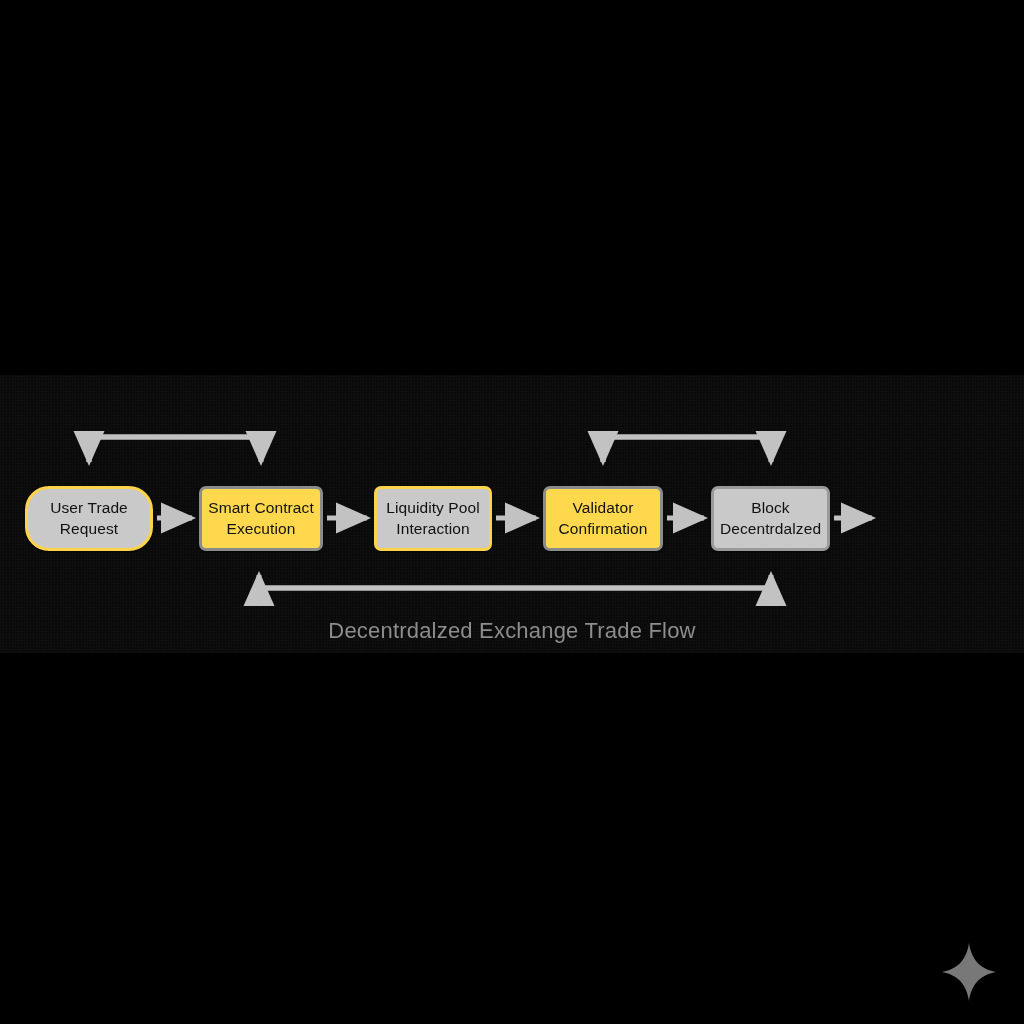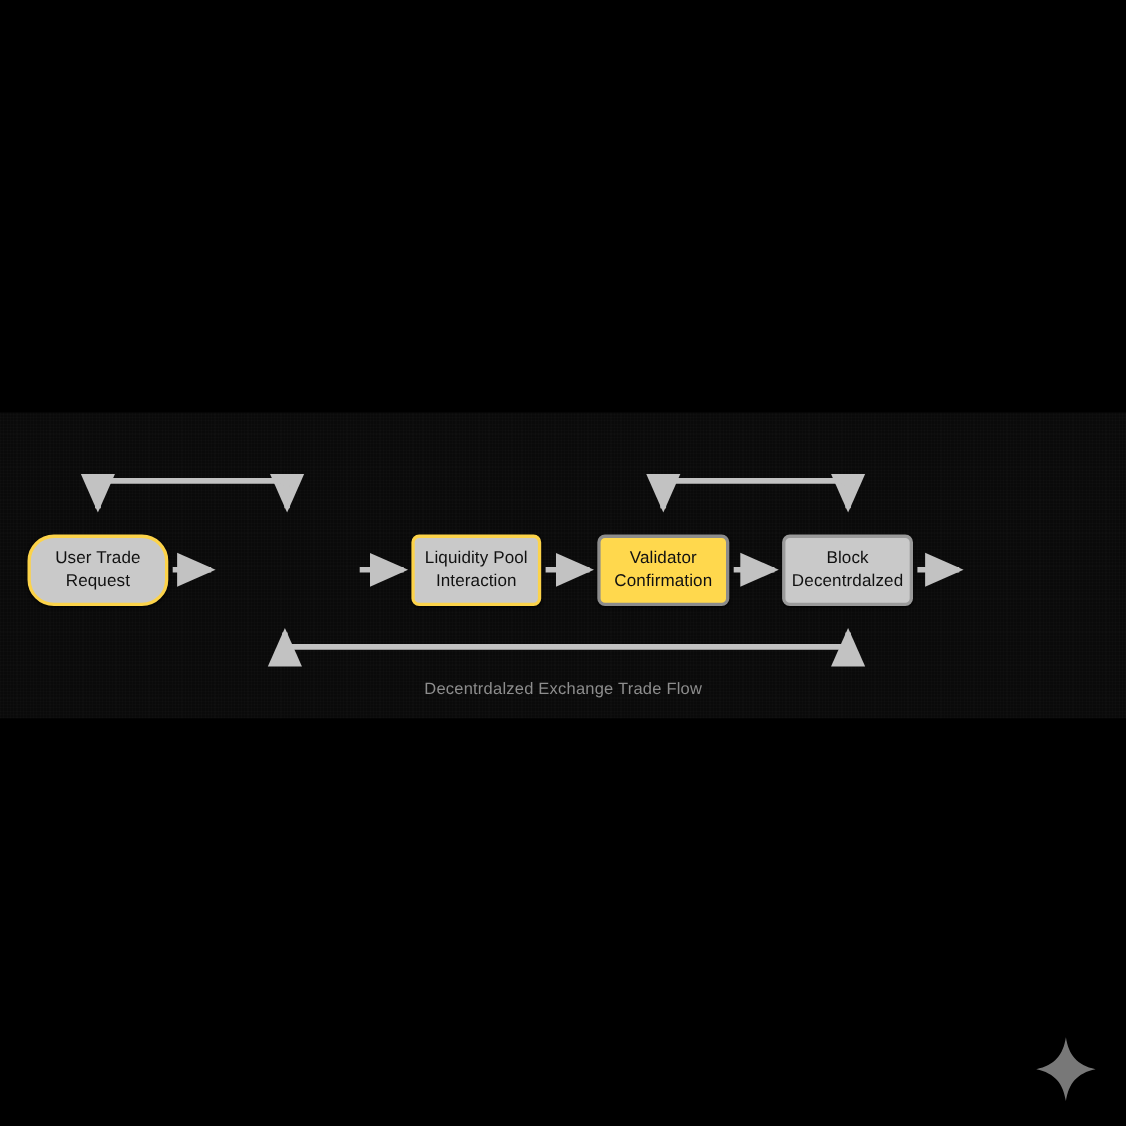--- a/index.html
+++ b/index.html
@@ -79,21 +79,21 @@
   }
 
   
   #caption {
     position: absolute;
     left: 0;
     top: 618px;
     width: 1024px;
     text-align: center;
     color: #8d8d8d;
-    font-size: 15px;
+    font-size: 22px;
     letter-spacing: 0.2px;
   }
 
   
   #sparkle {
     position: absolute;
     left: 941px;
     top: 942px;
     width: 56px;
     height: 60px;
@@ -138,20 +138,22 @@
         <path d="M771,443 Q771,437 765,437 L609,437 Q603,437 603,443 L603,462"></path>
 
         <path d="M771,588 L265,588 Q259,588 259,582 L259,575"></path>
         <path d="M259,588 L765,588 Q771,588 771,582 L771,575"></path>
       </g>
     </svg>
 
     <div class="node style-a" style="left:25px;  top:486px; width:128px; height:65px;border-radius:24px;">User Trade
 Request</div>
 
+    <div class="node style-b" style="left:199px; top:486px; width:124px; height:65px;">Smart Contract
+Execution</div>
 
     <div class="node style-a" style="left:374px; top:486px; width:118px; height:65px;">Liquidity Pool
 Interaction</div>
 
     <div class="node style-b" style="left:543px; top:486px; width:120px; height:65px;">Validator
 Confirmation</div>
 
     <div class="node style-c" style="left:711px; top:486px; width:119px; height:65px;">Block
 Decentrdalzed</div>
 

